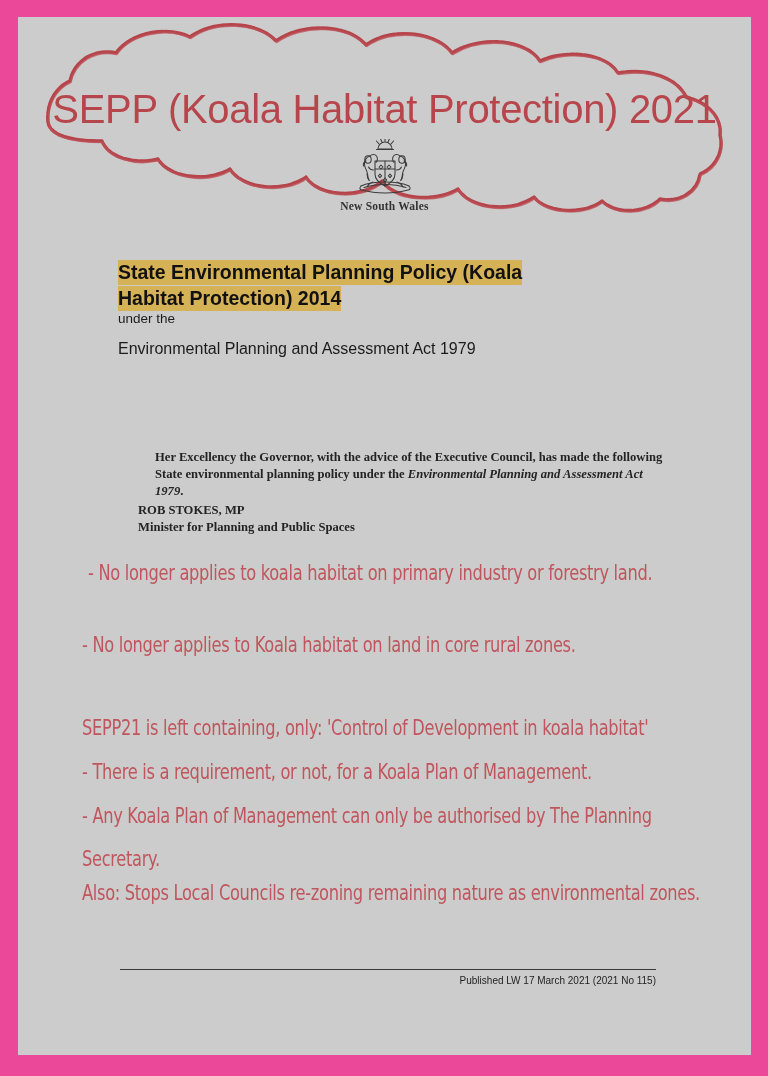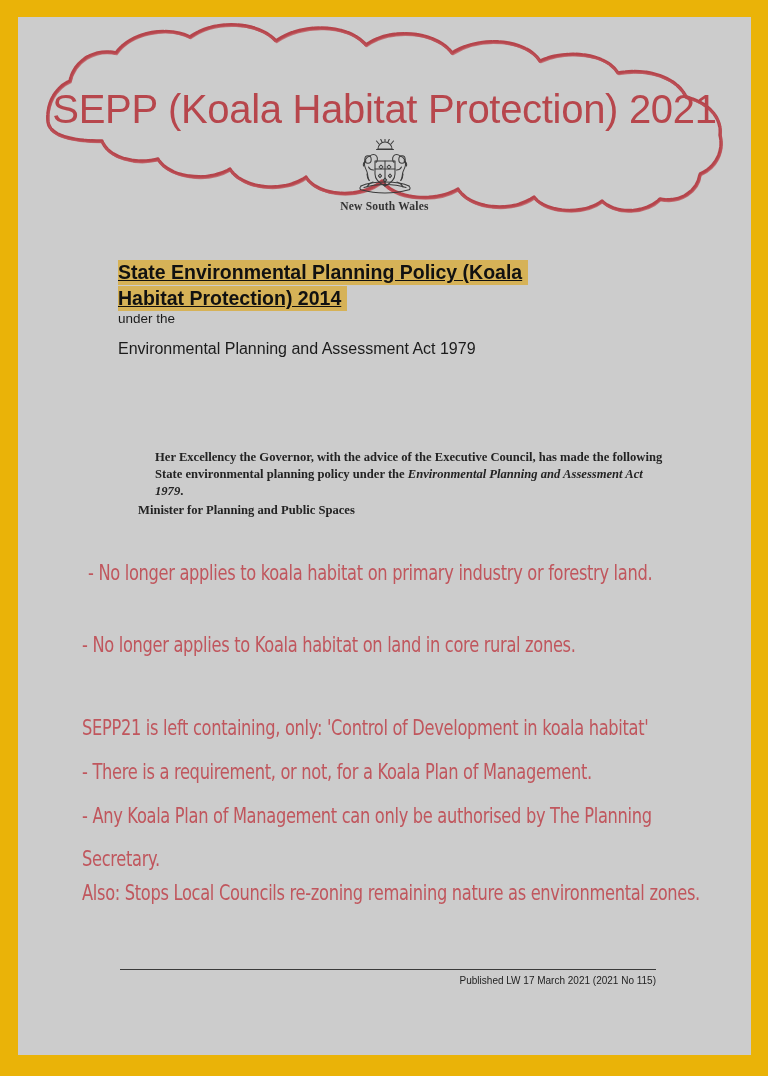--- a/index.html
+++ b/index.html
@@ -12,21 +12,21 @@
     height: 1076px;
     overflow: hidden;
     font-family: "Liberation Sans", sans-serif;
   }
 
   
   .photo-frame {
     position: relative;
     width: 768px;
     height: 1076px;
-    background: #eab308;
+    background: #ec4899;
     box-sizing: border-box;
   }
 
   
   .page {
     position: absolute;
     left: 18px;
     top: 17px;
     width: 733px;
     height: 1038px;
@@ -94,22 +94,21 @@
     font-weight: 700;
     line-height: 1.32;
     color: #111111;
     margin: 0;
     max-width: 520px;
   }
   .doc-title .hl {
     background: #d6b257;
     box-decoration-break: clone;
     -webkit-box-decoration-break: clone;
-    padding: 1px 6px 2px 0;
-    text-decoration: underline;
+    padding: 1px 0 2px 0;
   }
   .doc-underthe {
     font-size: 13.5px;
     color: #1b1b1b;
     font-family: "Liberation Sans", sans-serif;
   }
   .doc-act {
     margin-top: 14px;
     font-size: 16px;
     color: #1b1b1b;
@@ -298,20 +297,21 @@
       </h1>
       <div class="doc-underthe">under the</div>
       <div class="doc-act">Environmental Planning and Assessment Act 1979</div>
     </div>
 
     <div class="doc-serif-block">
       <p class="doc-para"><span>Her Excellency the Governor, with the advice of the Executive Council, has made the following State environmental planning policy under the </span><em>Environmental Planning and Assessment Act 1979</em><span>.</span></p>
     </div>
 
     <div class="doc-sign">
+      <div>ROB STOKES, MP</div>
       <div>Minister for Planning and Public Spaces</div>
     </div>
 
     <div class="hand" style="left:70px; top:548px;">- No longer applies to koala habitat on primary industry or forestry land.</div>
 
     <div class="hand" style="left:64px; top:620px;">- No longer applies to Koala habitat on land in core rural zones.</div>
 
     <div class="hand-block" style="left:64px; top:690px;">
       <div>SEPP21 is left containing, only: 'Control of Development in koala habitat'</div>
       <div>- There is a requirement, or not, for a Koala Plan of Management.</div>

